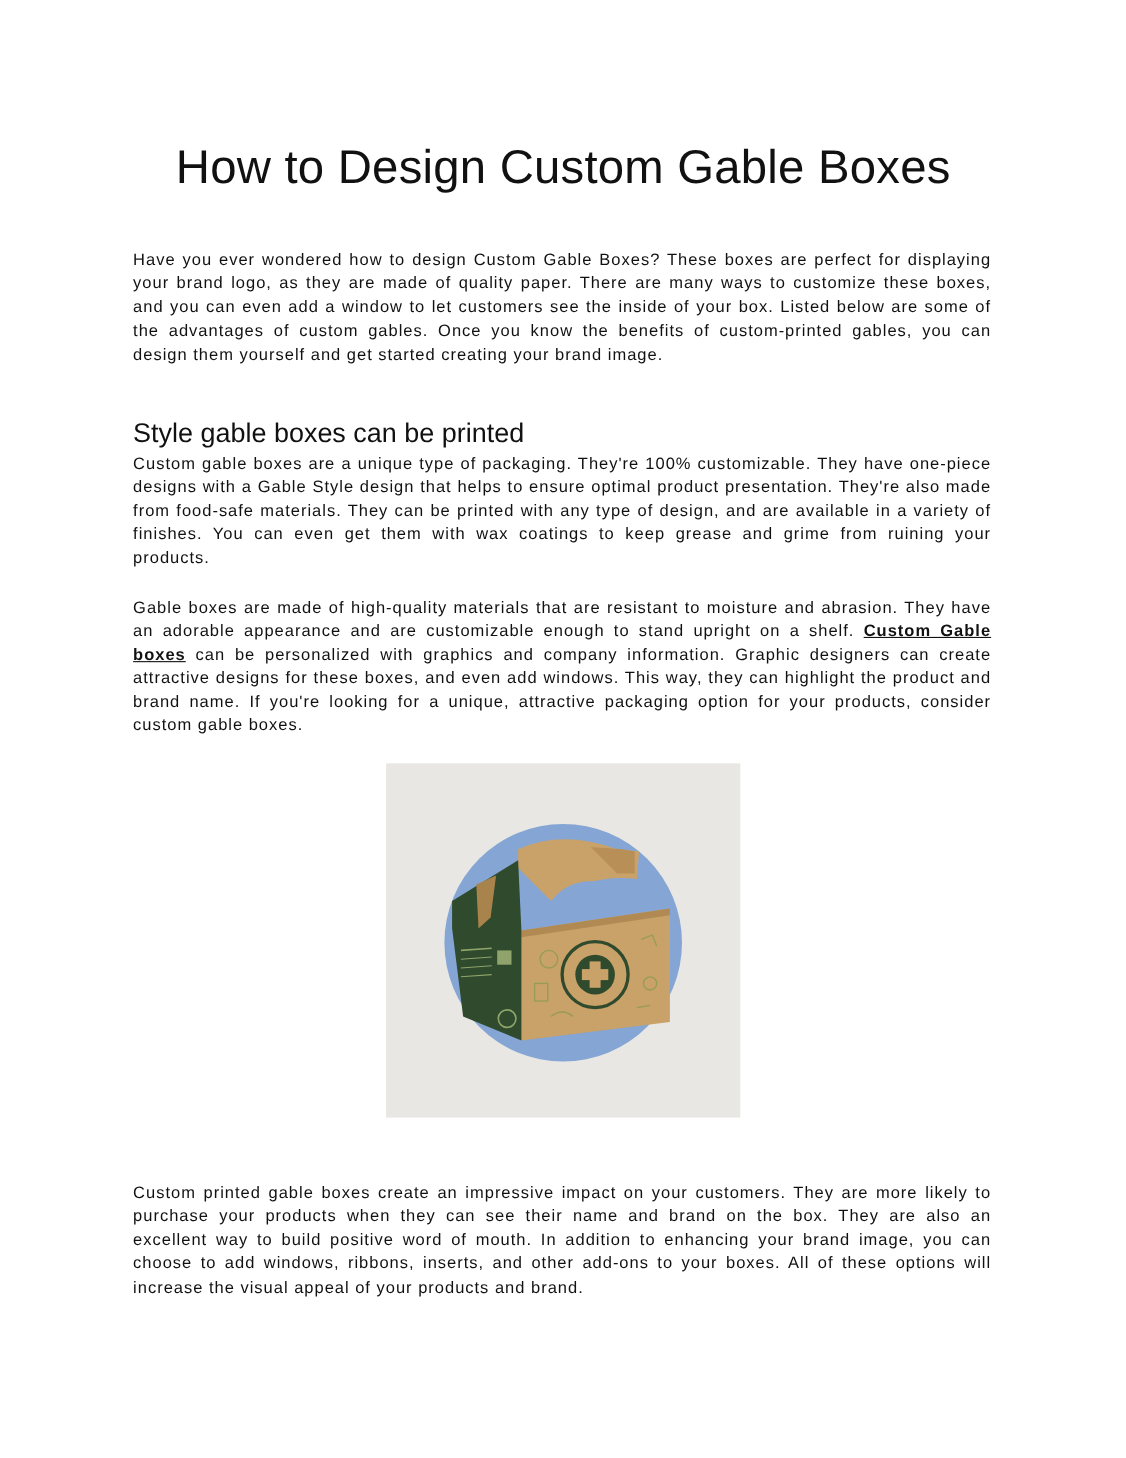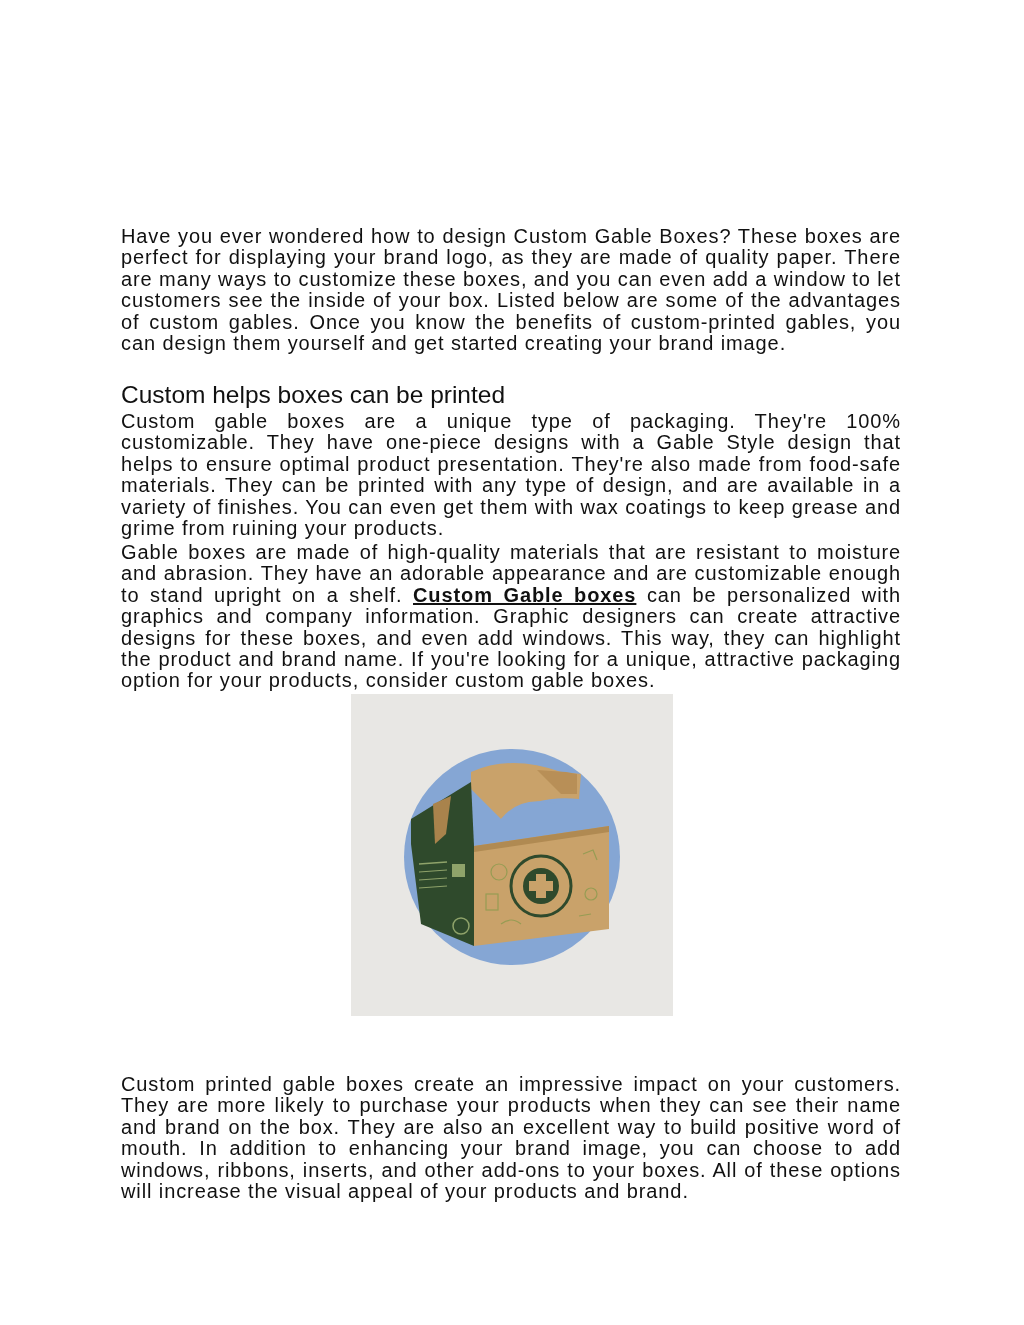--- a/index.html
+++ b/index.html
@@ -5,41 +5,42 @@
     html, body { margin: 0; padding: 0; background: #ffffff; }
     body { width: 1024px; height: 1325px; position: relative; overflow: hidden; color: #111; }
     .page { position: absolute; left: 0; top: 0; width: 1024px; height: 1325px; }
     .title {
       position: absolute; left: 0; width: 1024px; top: 124px; margin: 0;
       text-align: center; font-family: "Liberation Sans", sans-serif;
       font-weight: normal; font-size: 43px; line-height: 56px; color: #111; letter-spacing: 0.2px;
     }
     .para {
       position: absolute; left: 121px; width: 780px; margin: 0;
-      font-family: "Liberation Sans", sans-serif; font-size: 20px; line-height: 21.4px;
+      font-family: "Liberation Sans", sans-serif; font-size: 15px; line-height: 21.4px;
       text-align: justify; letter-spacing: 0.9px; color: #111;
     }
     .h2 {
       position: absolute; left: 121px; margin: 0;
       font-family: "Liberation Sans", sans-serif; font-weight: normal;
       font-size: 24.5px; line-height: 30px; color: #111;
     }
     .link { font-weight: bold; text-decoration: underline; color: #111; margin-top: 32px; }
     .figure { position: absolute; left: 351px; top: 694px; width: 322px; height: 322px; background: #e8e7e4; }
     .figure svg { display: block; }
   </style>
 </head>
 <body>
 
 <div class="page">
 
+  <h1 class="title">How to Design Custom Gable Boxes</h1>
 
   <p class="para" style="top:226px;">Have you ever wondered how to design Custom Gable Boxes? These boxes are perfect for displaying your brand logo, as they are made of quality paper. There are many ways to customize these boxes, and you can even add a window to let customers see the inside of your box. Listed below are some of the advantages of custom gables. Once you know the benefits of custom-printed gables, you can design them yourself and get started creating your brand image.</p>
 
-  <h2 class="h2" style="top:380px;">Custom helps boxes can be printed</h2>
+  <h2 class="h2" style="top:380px;">Style gable boxes can be printed</h2>
 
   <p class="para" style="top:411px;">Custom gable boxes are a unique type of packaging. They're 100% customizable. They have one-piece designs with a Gable Style design that helps to ensure optimal product presentation. They're also made from food-safe materials. They can be printed with any type of design, and are available in a variety of finishes. You can even get them with wax coatings to keep grease and grime from ruining your products.</p>
 
   <p class="para" style="top:542px;"><span>Gable boxes are made of high-quality materials that are resistant to moisture and abrasion. They have an adorable appearance and are customizable enough to stand upright on a shelf. </span><a class="link">Custom Gable boxes</a><span> can be personalized with graphics and company information. Graphic designers can create attractive designs for these boxes, and even add windows. This way, they can highlight the product and brand name. If you're looking for a unique, attractive packaging option for your products, consider custom gable boxes.</span></p>
 
   <div class="figure">
     <svg width="322" height="322" viewBox="0 0 322 322">
       <circle cx="161" cy="163" r="108" fill="#85a6d4"></circle>
 
       <path d="M120 95 L120 78 Q160 60 210 78 L230 80 L228 105 Q185 100 150 125 Z" fill="#c9a26a"></path>

